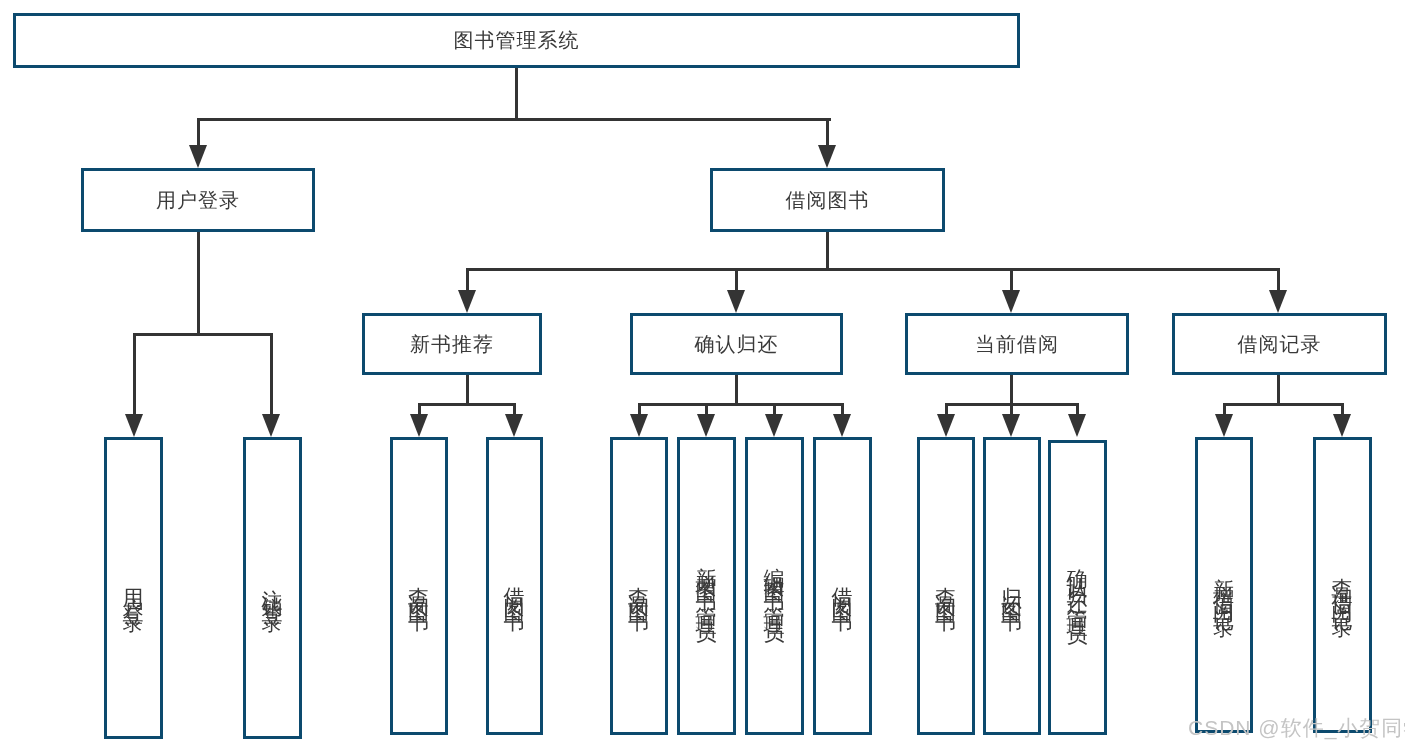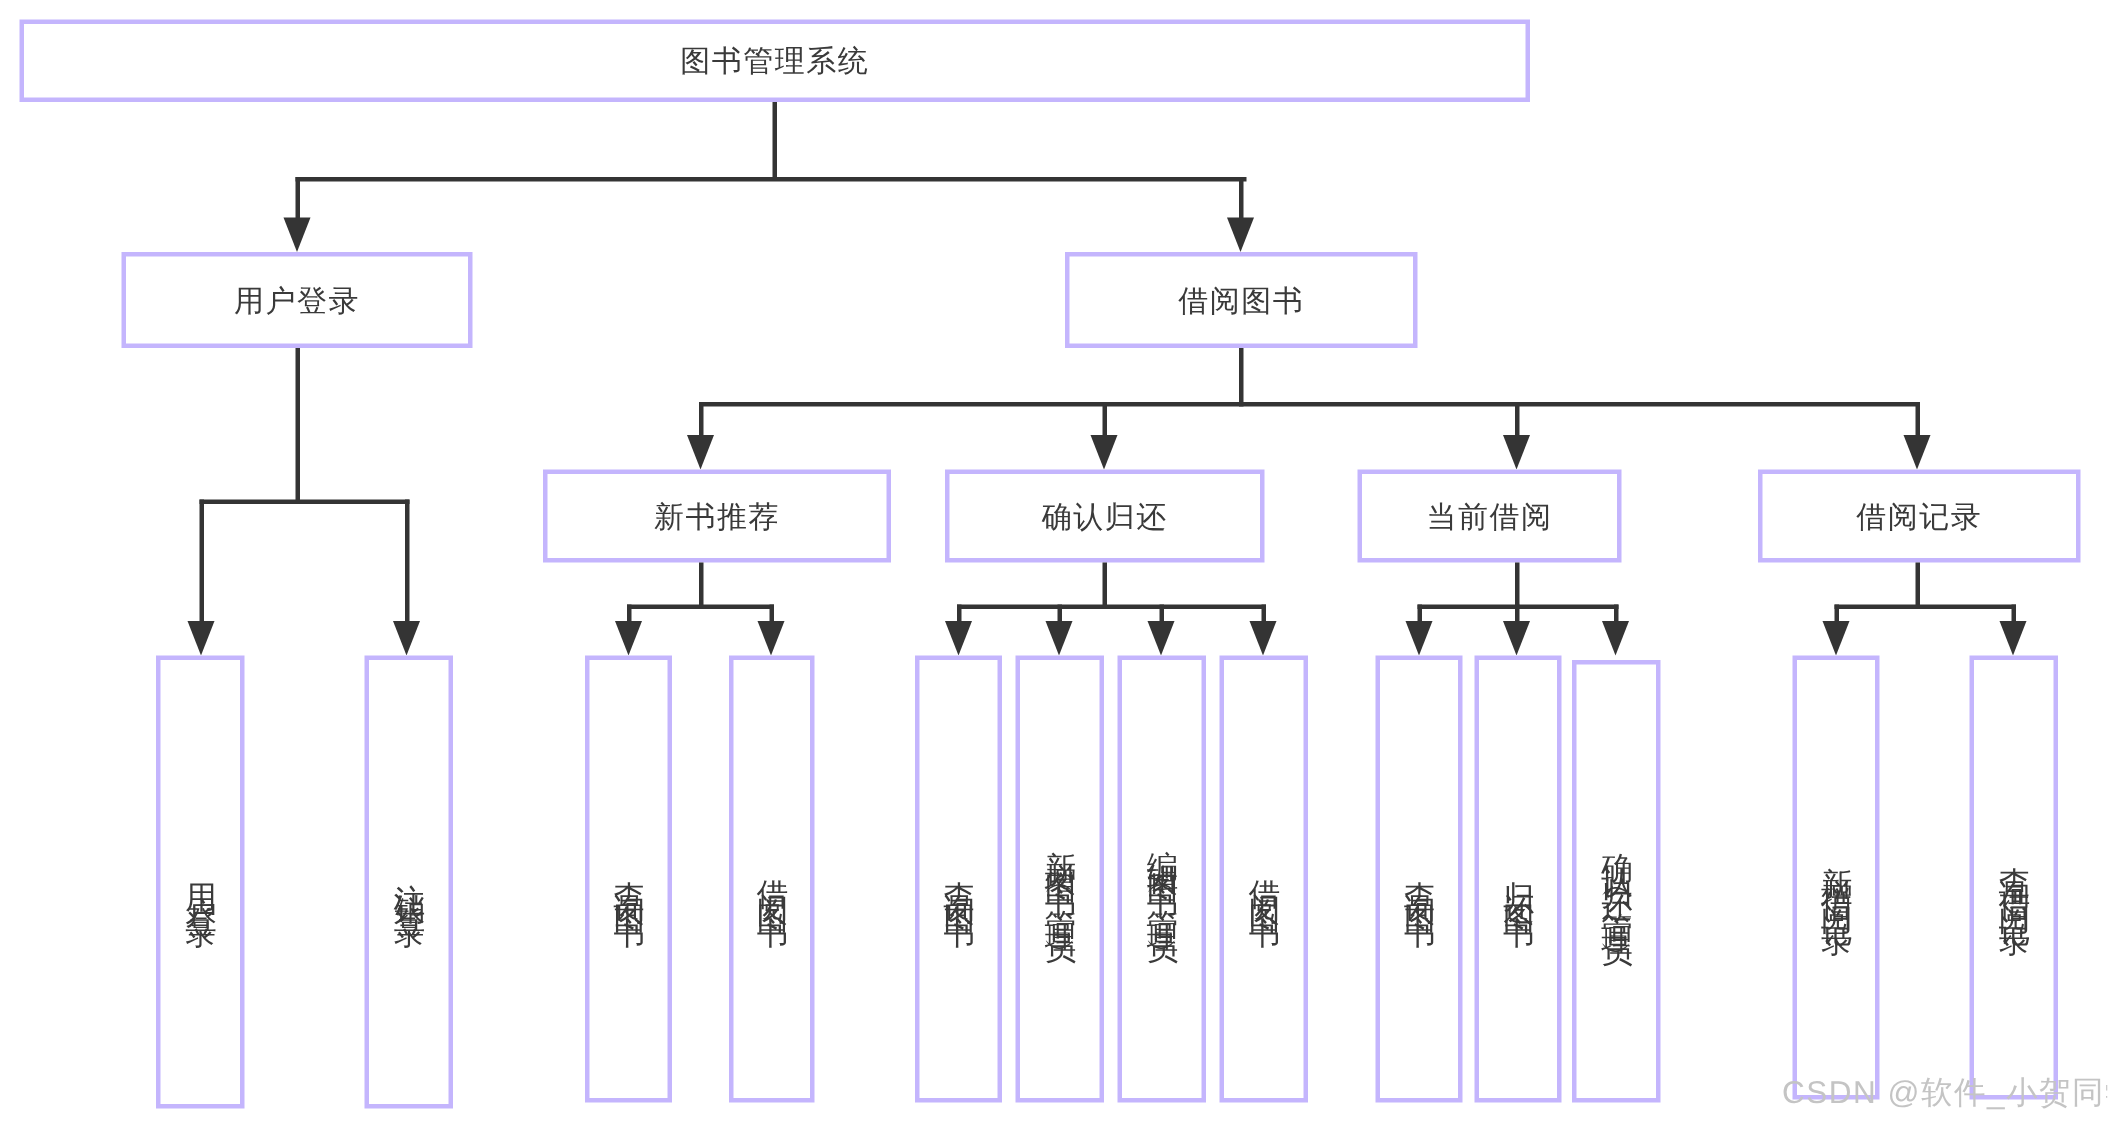--- a/index.html
+++ b/index.html
@@ -7,21 +7,21 @@
     position: relative;
     width: 1405px;
     height: 747px;
     background: #ffffff;
     font-family: "Liberation Sans", "DejaVu Sans", sans-serif;
     overflow: hidden;
   }
   .box {
     position: absolute;
     box-sizing: border-box;
-    border: 3px solid #c4b5fd;
+    border: 3px solid #0c4a6e;
     background: #ffffff;
     display: flex;
     align-items: center;
     justify-content: center;
   }
   .hlabel {
     color: #3a3a3a;
     font-size: 20px;
     letter-spacing: 1px;
     white-space: nowrap;
@@ -88,27 +88,27 @@
   <div class="hline" style="left:466px; top:268px; width:814px;"></div>
   <div class="vline" style="left:466px; top:268px; height:24px;"></div>
   <div class="arrow" style="left:458px; top:290px;"></div>
   <div class="vline" style="left:735px; top:268px; height:24px;"></div>
   <div class="arrow" style="left:727px; top:290px;"></div>
   <div class="vline" style="left:1010px; top:268px; height:24px;"></div>
   <div class="arrow" style="left:1002px; top:290px;"></div>
   <div class="vline" style="left:1277px; top:268px; height:24px;"></div>
   <div class="arrow" style="left:1269px; top:290px;"></div>
 
-  <div class="box" style="left:362px; top:313px; width:232px; height:62px;">
+  <div class="box" style="left:362px; top:313px; width:180px; height:62px;">
     <span class="hlabel">新书推荐</span>
   </div>
   <div class="box" style="left:630px; top:313px; width:213px; height:62px;">
     <span class="hlabel">确认归还</span>
   </div>
-  <div class="box" style="left:905px; top:313px; width:176px; height:62px;">
+  <div class="box" style="left:905px; top:313px; width:224px; height:62px;">
     <span class="hlabel">当前借阅</span>
   </div>
   <div class="box" style="left:1172px; top:313px; width:215px; height:62px;">
     <span class="hlabel">借阅记录</span>
   </div>
 
   <div class="vline" style="left:466px; top:375px; height:31px;"></div>
   <div class="hline" style="left:418px; top:403px; width:98px;"></div>
   <div class="vline" style="left:418px; top:403px; height:13px;"></div>
   <div class="arrow" style="left:410px; top:414px;"></div>

